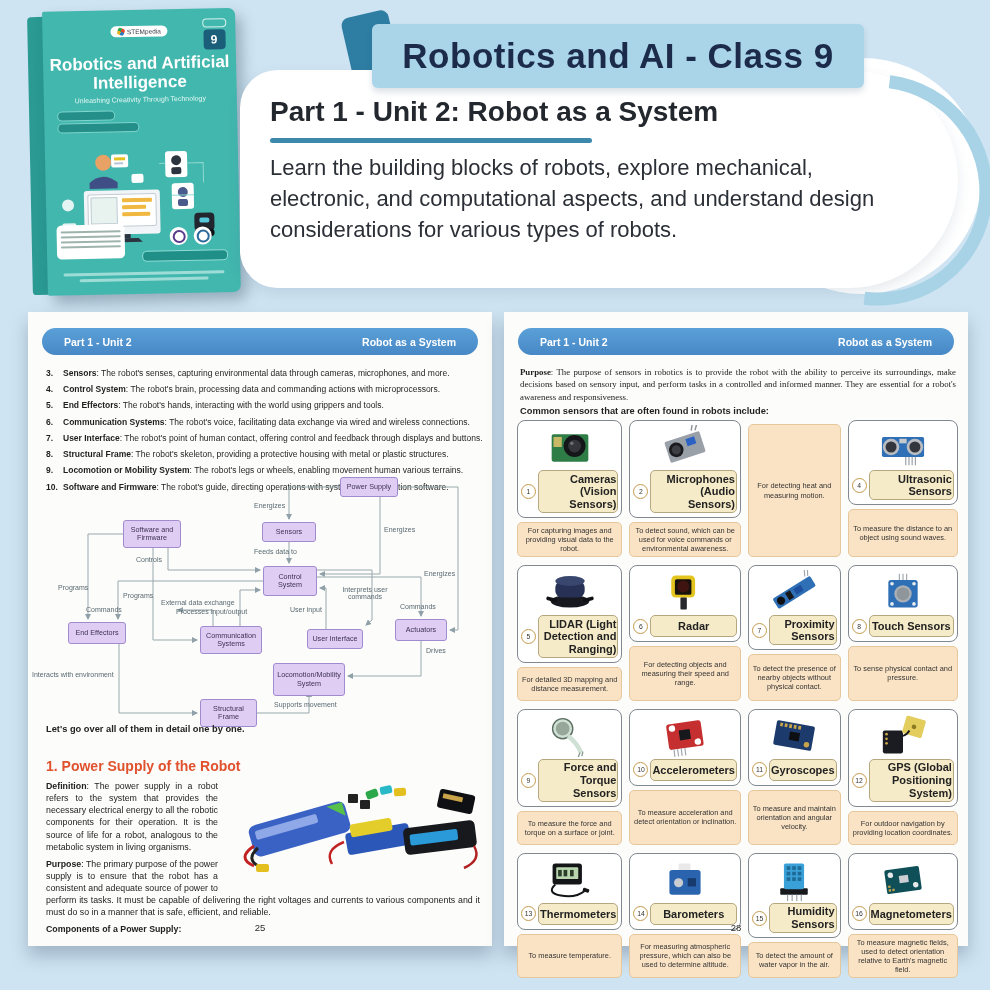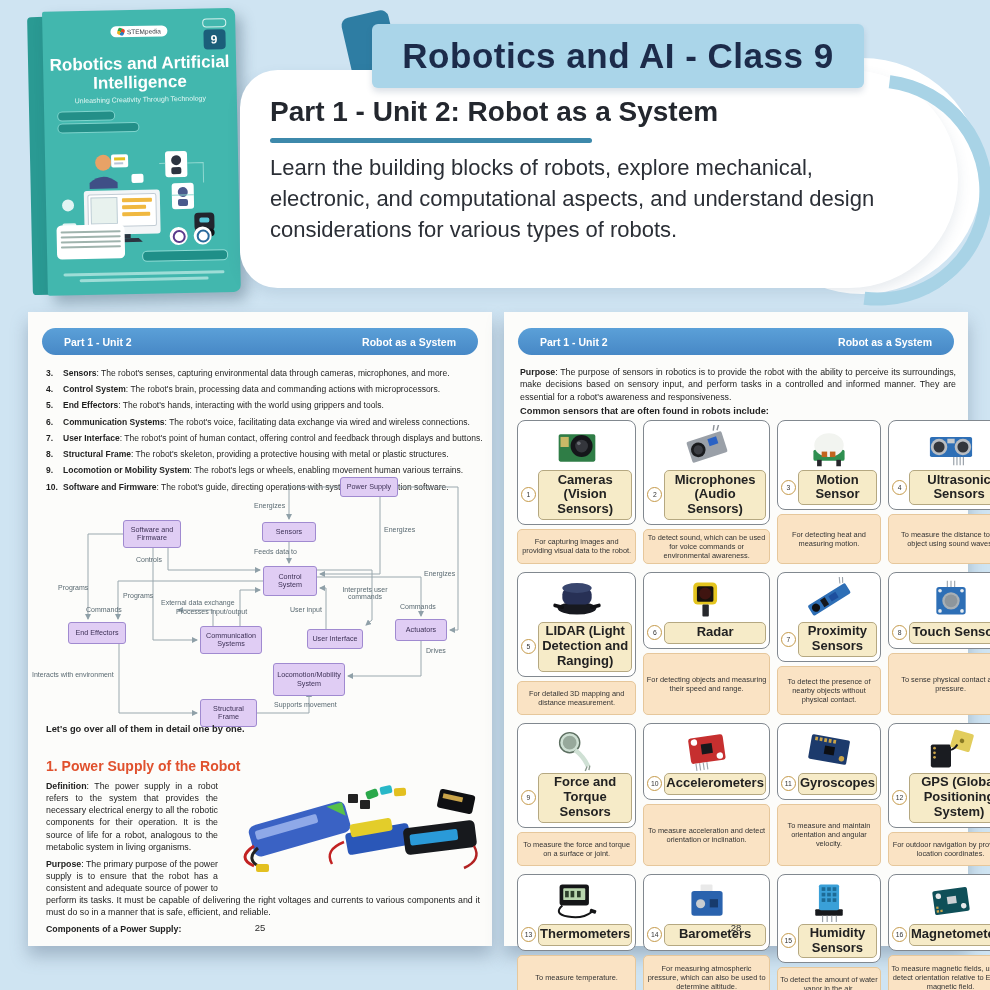--- a/index.html
+++ b/index.html
@@ -63,30 +63,30 @@
 
   
   .lead{position:absolute;left:18px;top:412px;font-size:9.3px;font-weight:bold;color:#222;}
   .section-title{position:absolute;left:18px;top:446px;font-size:14px;font-weight:bold;color:#e0512e;}
   .power-block{position:absolute;left:18px;right:12px;top:468px;font-size:8.8px;line-height:1.38;color:#222;text-align:justify;}
   .power-block p{margin:0 0 5px 0;}
   .battery-img{float:right;width:252px;height:100px;margin:0 0 4px 10px;}
   .bold{font-weight:bold;}
 
   
-  .purpose-block{position:absolute;left:16px;right:12px;top:54px;font-size:8.8px;line-height:1.4;color:#222;text-align:justify;}
+  .purpose-block{position:absolute;left:16px;right:12px;top:54px;font-size:8.8px;line-height:1.4;color:#222;text-align:justify;font-family:Liberation Serif, serif;}
   .common-label{position:absolute;left:16px;top:94px;font-size:9.3px;font-weight:bold;color:#1f1f1f;}
   .sensor-grid{position:absolute;left:13px;right:11px;top:108px;display:grid;grid-template-columns:repeat(4,1fr);column-gap:7px;row-gap:8px;}
   .sensor{display:flex;flex-direction:column;}
   .scard{background:#fff;border:1.3px solid #81888f;border-radius:8px;padding:3px 3px 4px;}
   .simg{height:46px;display:flex;align-items:center;justify-content:center;}
   .simg svg{width:60px;height:44px;}
   .sbadge{display:flex;align-items:center;gap:2px;}
   .snum{width:13px;height:13px;border:1px solid #c59a4a;border-radius:50%;background:#fff;font-size:6.8px;color:#333;display:flex;align-items:center;justify-content:center;flex:none;}
-  .sname{flex:1;background:#f6ebc8;border:1px solid #b5a881;border-radius:5px;font-size:13px;font-weight:bold;color:#222;text-align:center;line-height:1.15;min-height:17px;display:flex;align-items:center;justify-content:center;padding:1.5px 1px;}
+  .sname{flex:1;background:#f6ebc8;border:1px solid #b5a881;border-radius:5px;font-size:11px;font-weight:bold;color:#222;text-align:right;line-height:1.15;min-height:17px;display:flex;align-items:center;justify-content:center;padding:1.5px 1px;}
   .sdesc{margin-top:4px;background:#fae3c4;border:1px solid #e6c79b;border-radius:5px;font-size:7.4px;color:#333;text-align:center;line-height:1.22;padding:3px 2px;display:flex;align-items:center;justify-content:center;flex:1;min-height:26px;}
 </style>
 </head>
 <body>
 
 <div class="stage">
 
   <div class="book">
     <div class="book-spine"></div>
     <div class="book-face">
@@ -357,36 +357,20 @@
         </div>
             <div class="sbadge">
               <span class="snum">2</span>
               <span class="sname">Microphones (Audio Sensors)</span>
             </div>
           </div>
         <div class="sdesc">To detect sound, which can be used for voice commands or environmental awareness.</div>
       </div>
 
       <div class="sensor">
-        <div class="scard">
-            <div class="simg">
-          <svg viewBox="0 0 60 48">
-                <rect x="13" y="27" width="34" height="12" rx="2" fill="#2f8f50"></rect>
-                <ellipse cx="30" cy="22" rx="16" ry="13" fill="#f2f4f0"></ellipse>
-                <rect x="22" y="29" width="6" height="6" fill="#c2641e"></rect>
-                <rect x="31" y="29" width="6" height="6" fill="#c2641e"></rect>
-                <rect x="17" y="38" width="5" height="7" fill="#26282c"></rect>
-                <rect x="38" y="38" width="5" height="7" fill="#26282c"></rect>
-              </svg>
-        </div>
-            <div class="sbadge">
-              <span class="snum">3</span>
-              <span class="sname">Motion Sensor</span>
-            </div>
-          </div>
         <div class="sdesc">For detecting heat and measuring motion.</div>
       </div>
 
       <div class="sensor">
         <div class="scard">
             <div class="simg">
           <svg viewBox="0 0 60 48">
                 <rect x="7" y="13" width="46" height="22" rx="2" fill="#2e6fb6"></rect>
                 <circle cx="17" cy="24" r="9" fill="#b9bdc2"></circle>
                 <circle cx="17" cy="24" r="6" fill="#33363c"></circle>

